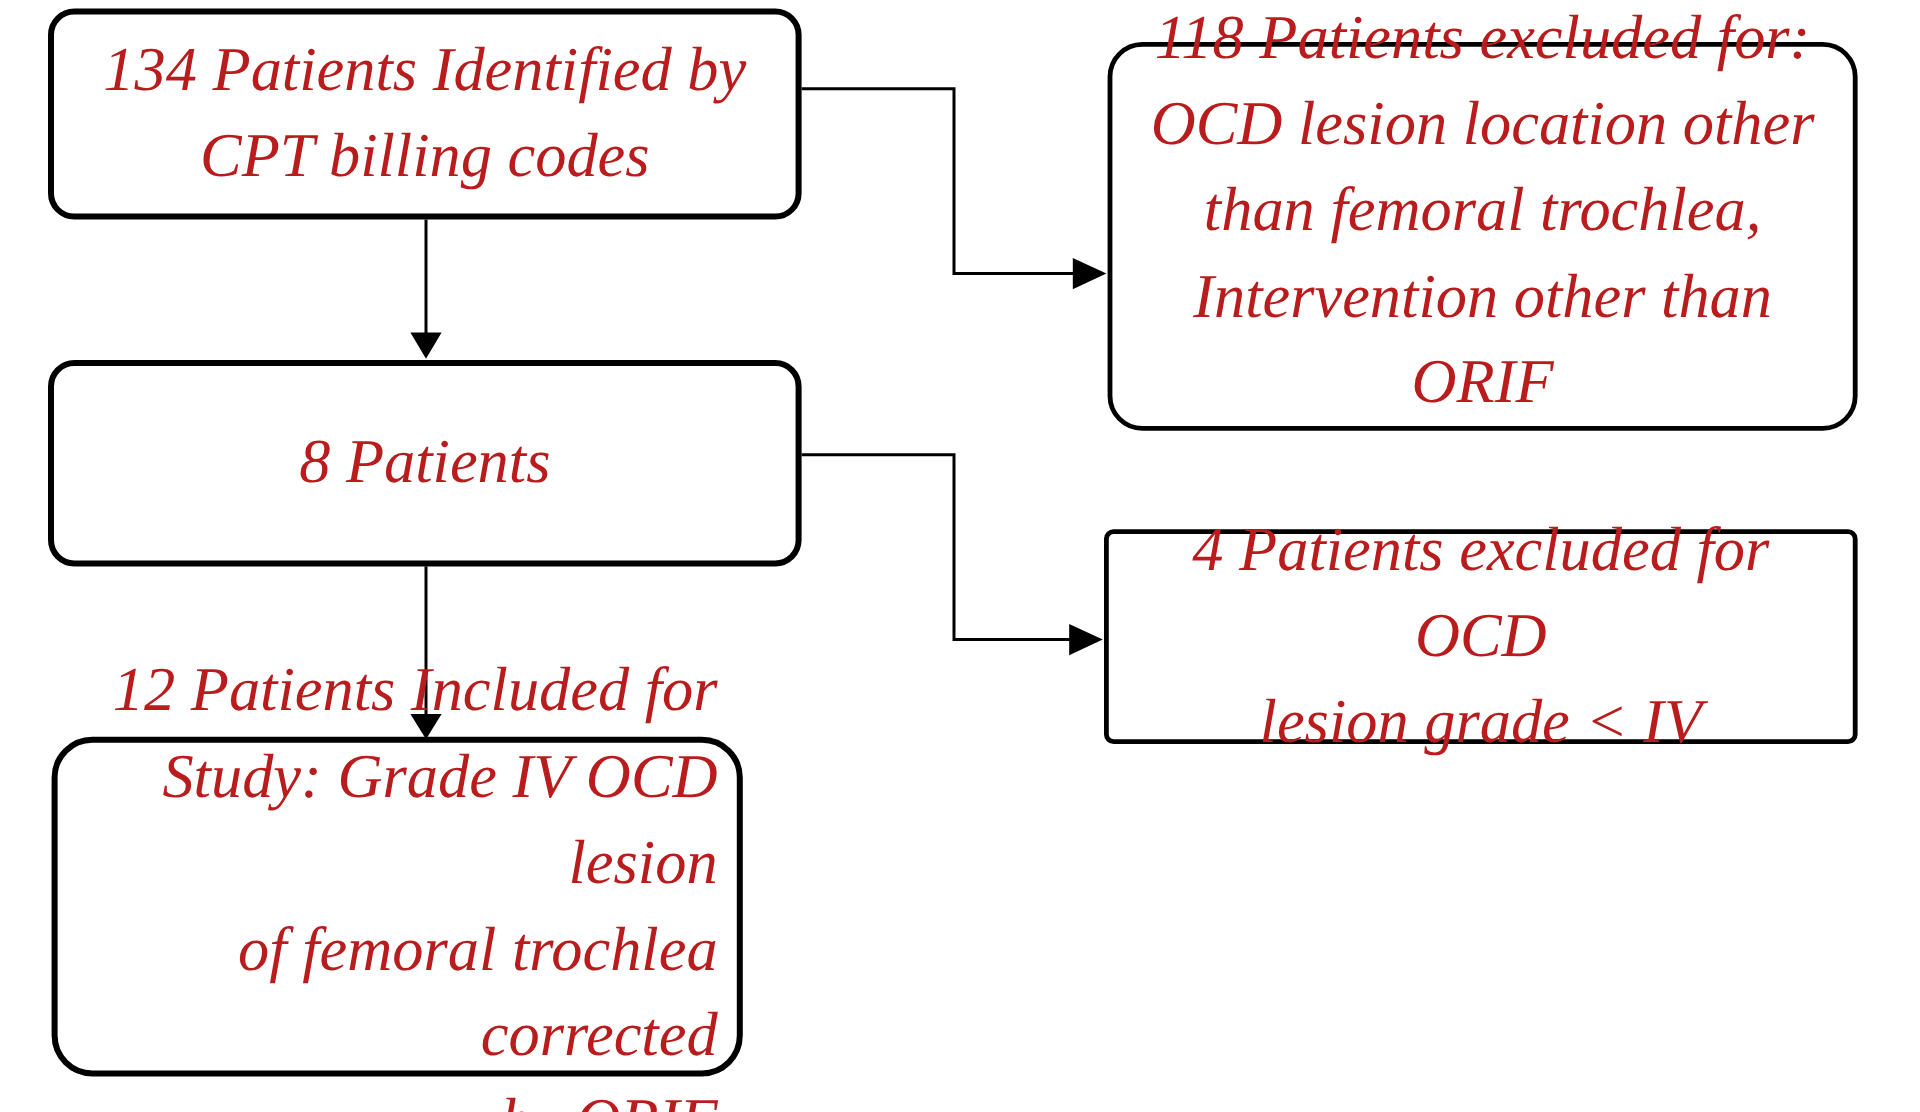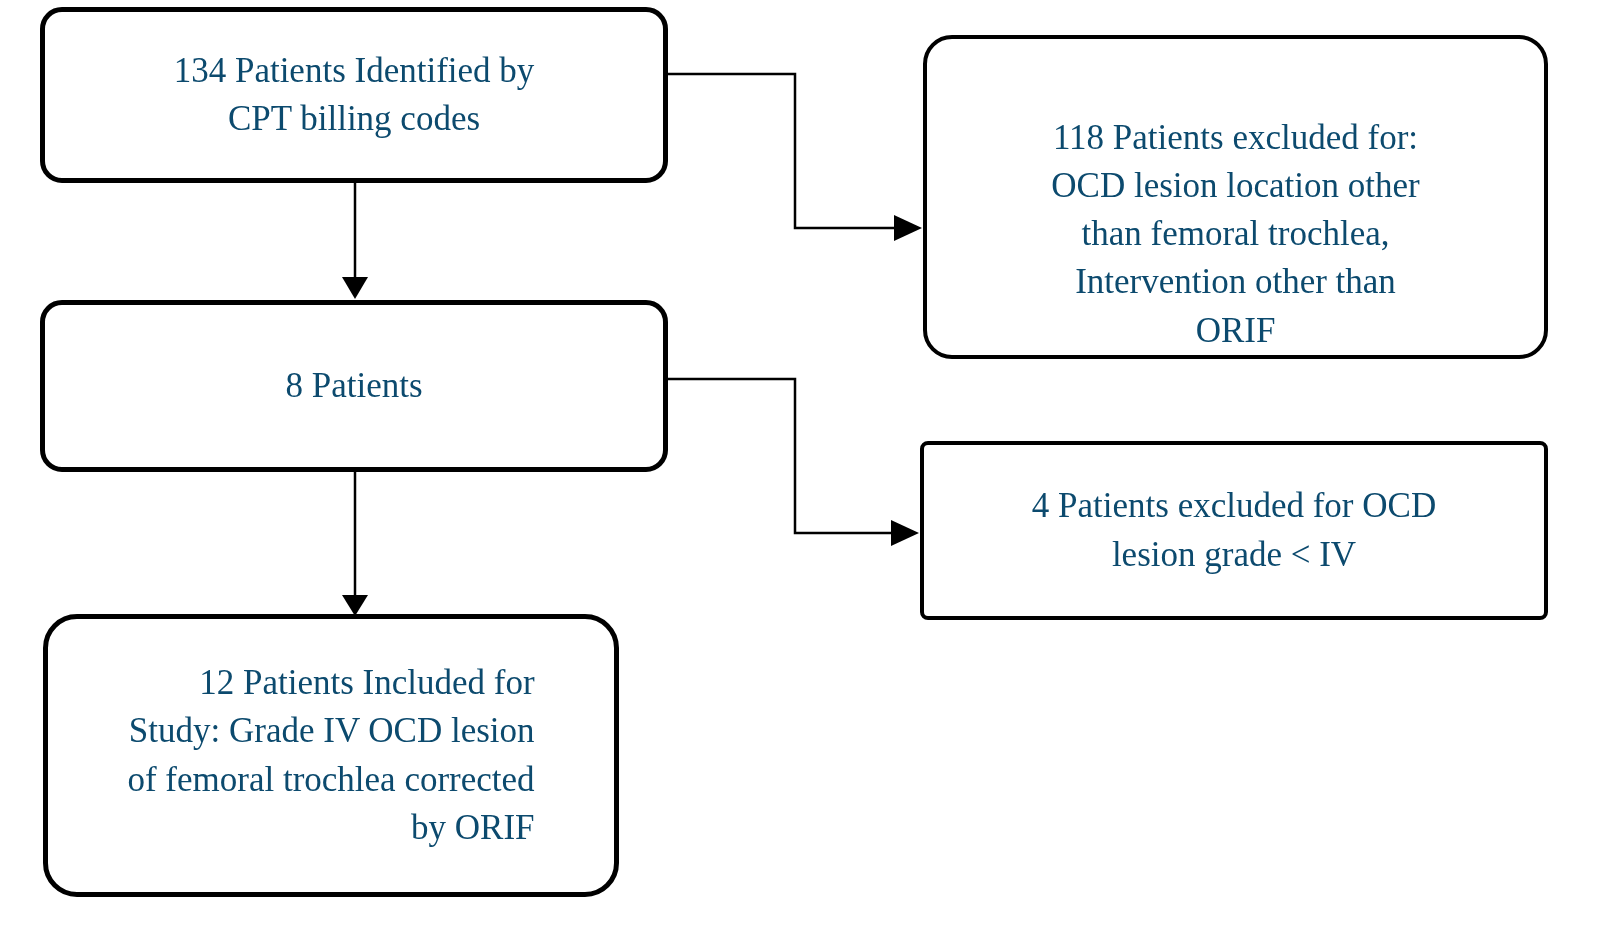--- a/index.html
+++ b/index.html
@@ -42,24 +42,25 @@
     border: 5px solid #000000;
     border-radius: 24px;
     background: #ffffff;
     display: flex;
     align-items: center;
     justify-content: center;
     text-align: center;
   }
   .node-label {
     white-space: pre-line;
-    font-size: 35px;
+    font-size: 52px;
     line-height: 1.38;
-    color: #0c4a6e;
+    color: #b91c1c;
     padding: 0 16px;
+    font-style: italic;
   }
   .node-identified  { left: 40px;  top: 7px;   width: 628px; height: 176px; border-radius: 22px; }
   .node-sixteen     { left: 40px;  top: 300px; width: 628px; height: 172px; border-radius: 22px; }
   .node-included    { left: 43px;  top: 614px; width: 576px; height: 283px; border-radius: 34px; text-align: right; }
   .node-excluded118 { left: 923px; top: 35px;  width: 625px; height: 324px; border-radius: 29px; border-width: 4px; align-items: flex-end; }
   .node-excluded4   { left: 920px; top: 441px; width: 628px; height: 179px; border-radius: 8px; border-width: 4px; }
 </style>
 </head>
 <body>
 

